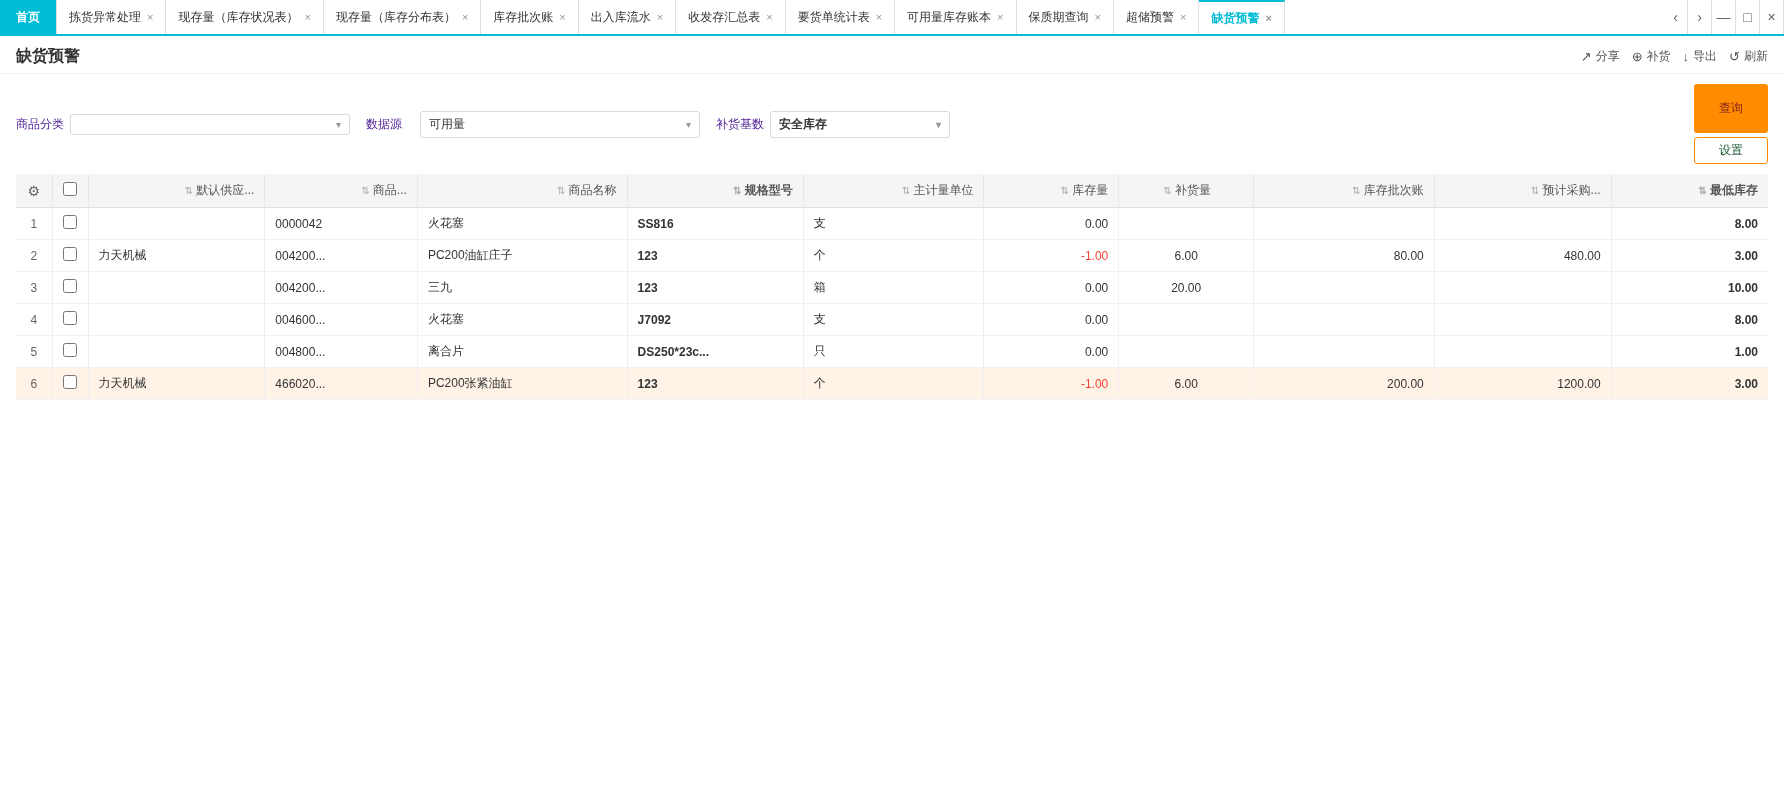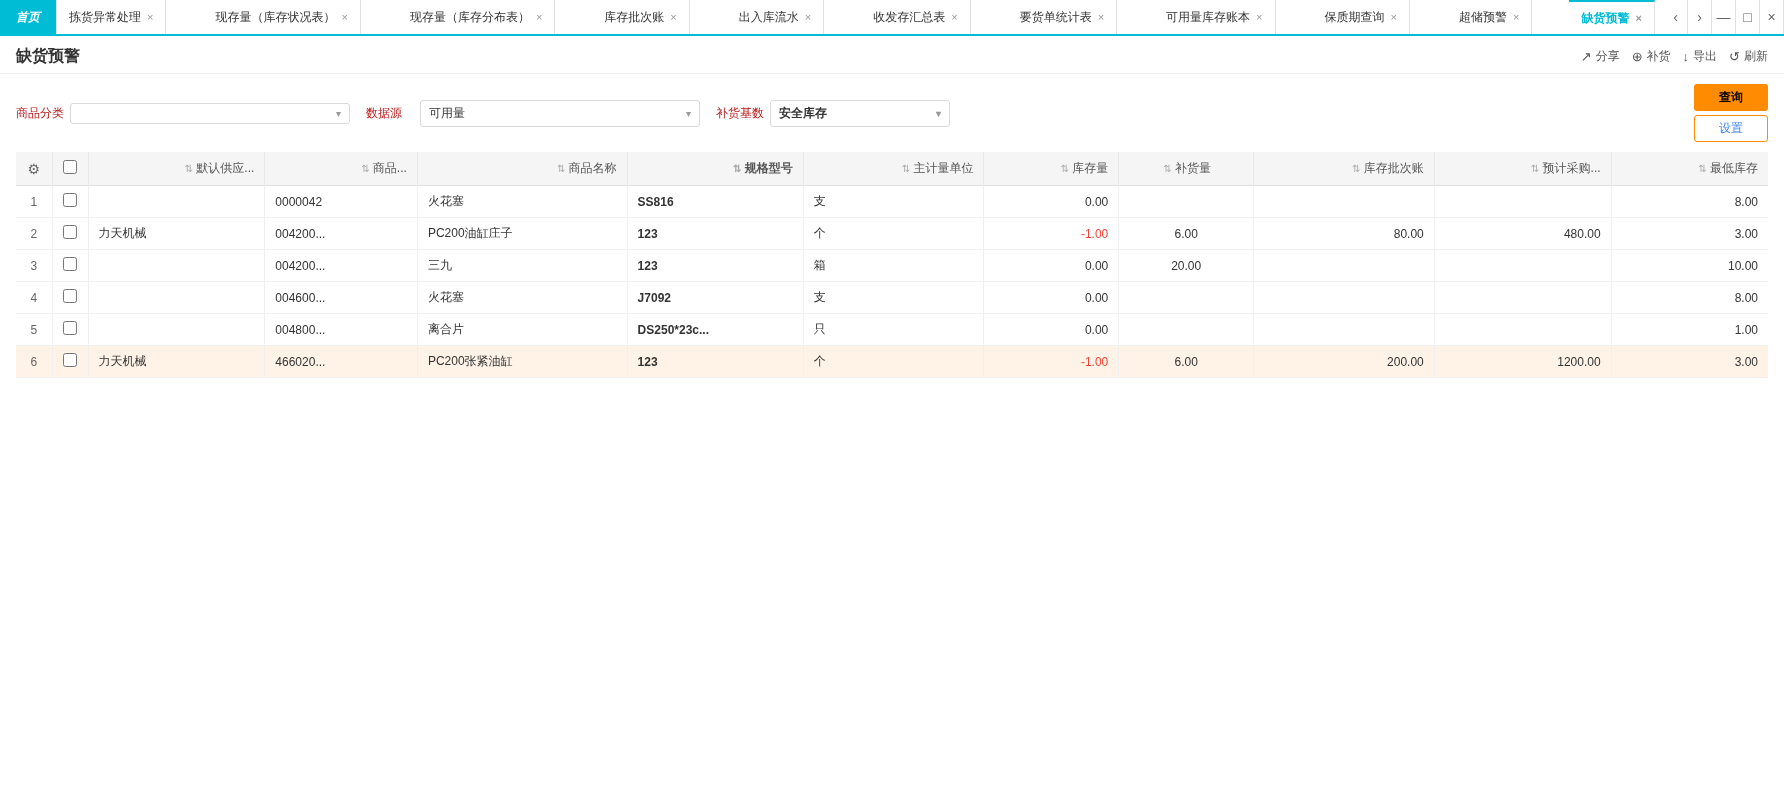--- a/index.html
+++ b/index.html
@@ -24,21 +24,20 @@
       font-size: 12px;
       color: #333;
       border-right: 1px solid #e0e0e0;
       position: relative;
     }
     .tab-item.home {
       background: #00bcd4;
       color: #fff;
       font-weight: bold;
       padding: 0 16px;
-      font-style: italic;
     }
     .tab-item.active {
       background: #fff;
       color: #00bcd4;
       border-top: 2px solid #00bcd4;
       font-weight: bold;
     }
     .tab-item .close-btn {
       margin-left: 6px;
       color: #999;
@@ -98,21 +97,21 @@
       padding: 10px 16px;
       gap: 16px;
       flex-wrap: wrap;
     }
     .filter-group {
       display: flex;
       align-items: center;
       gap: 6px;
     }
     .filter-label {
-      color: #b91c1c;
+      color: #4c1d95;
       white-space: nowrap;
       font-size: 12px;
     }
     .filter-select {
       display: flex;
       align-items: center;
       border: 1px solid #d9d9d9;
       border-radius: 3px;
       padding: 4px 8px;
       min-width: 220px;
@@ -122,31 +121,31 @@
     }
     .filter-select.medium { min-width: 280px; margin-left: 12px; }
     .filter-select.small { min-width: 180px; font-weight: bold; }
     .filter-value {
       color: #333;
       font-size: 12px;
     }
     .filter-arrow { color: #999; font-size: 10px; }
     .btn-query {
       background: #ff8c00;
-      color: #000000;
+      color: #7f1d1d;
       border: none;
       border-radius: 3px;
-      padding: 5px 16px;
-      cursor: pointer;
-      font-size: 12px;
-      font-weight: bold;
+      padding: 16px 16px;
+      cursor: pointer;
+      font-size: 12px;
+      font-weight: normal;
     }
     .btn-settings {
       background: #fff;
-      color: #3b82f6;
+      color: #14532d;
       border: 1px solid #ff8c00;
       border-radius: 3px;
       padding: 4px 24px;
       cursor: pointer;
       font-size: 12px;
     }
     .filter-actions {
       display: flex;
       flex-direction: column;
       gap: 4px;
@@ -191,40 +190,40 @@
     .col-checkbox { width: 36px; text-align: center; }
     .col-supplier { min-width: 70px; }
     .col-code { min-width: 80px; }
     .col-name { min-width: 110px; }
     .col-spec { min-width: 80px; font-weight: bold; }
     .col-unit { min-width: 70px; }
     .col-stock { min-width: 70px; text-align: right; }
     .col-replenish { min-width: 60px; text-align: center; }
     .col-price { min-width: 70px; text-align: right; }
     .col-estimated { min-width: 80px; text-align: right; }
-    .col-min-stock { min-width: 70px; text-align: right; }
+    .col-min-stock { min-width: 70px; text-align: right; font-weight: bold; }
 
     .sort-icon { color: #aaa; margin-left: 2px; font-size: 10px; }
 
     
     .cb { width: 14px; height: 14px; cursor: pointer; }
 
     
     .gear-icon { color: #666; cursor: pointer; font-size: 14px; }
   </style>
 </head>
 <body>
 
 <div class="tab-bar">
 
   <div class="tab-item home">
     <span>首页</span>
   </div>
 
-  <div id="tab-list" style="display:flex; align-items:flex-start; height:100%; overflow:hidden; flex:1;gap:37px;">
+  <div id="tab-list" style="display:flex; align-items:flex-start; height:100%; overflow:hidden; flex:1;">
       <div class="tab-item">
         <span>拣货异常处理</span>
         <span class="close-btn">×</span>
       </div>
       <div class="tab-item">
         <span>现存量（库存状况表）</span>
         <span class="close-btn">×</span>
       </div>
       <div class="tab-item">
         <span>现存量（库存分布表）</span>

